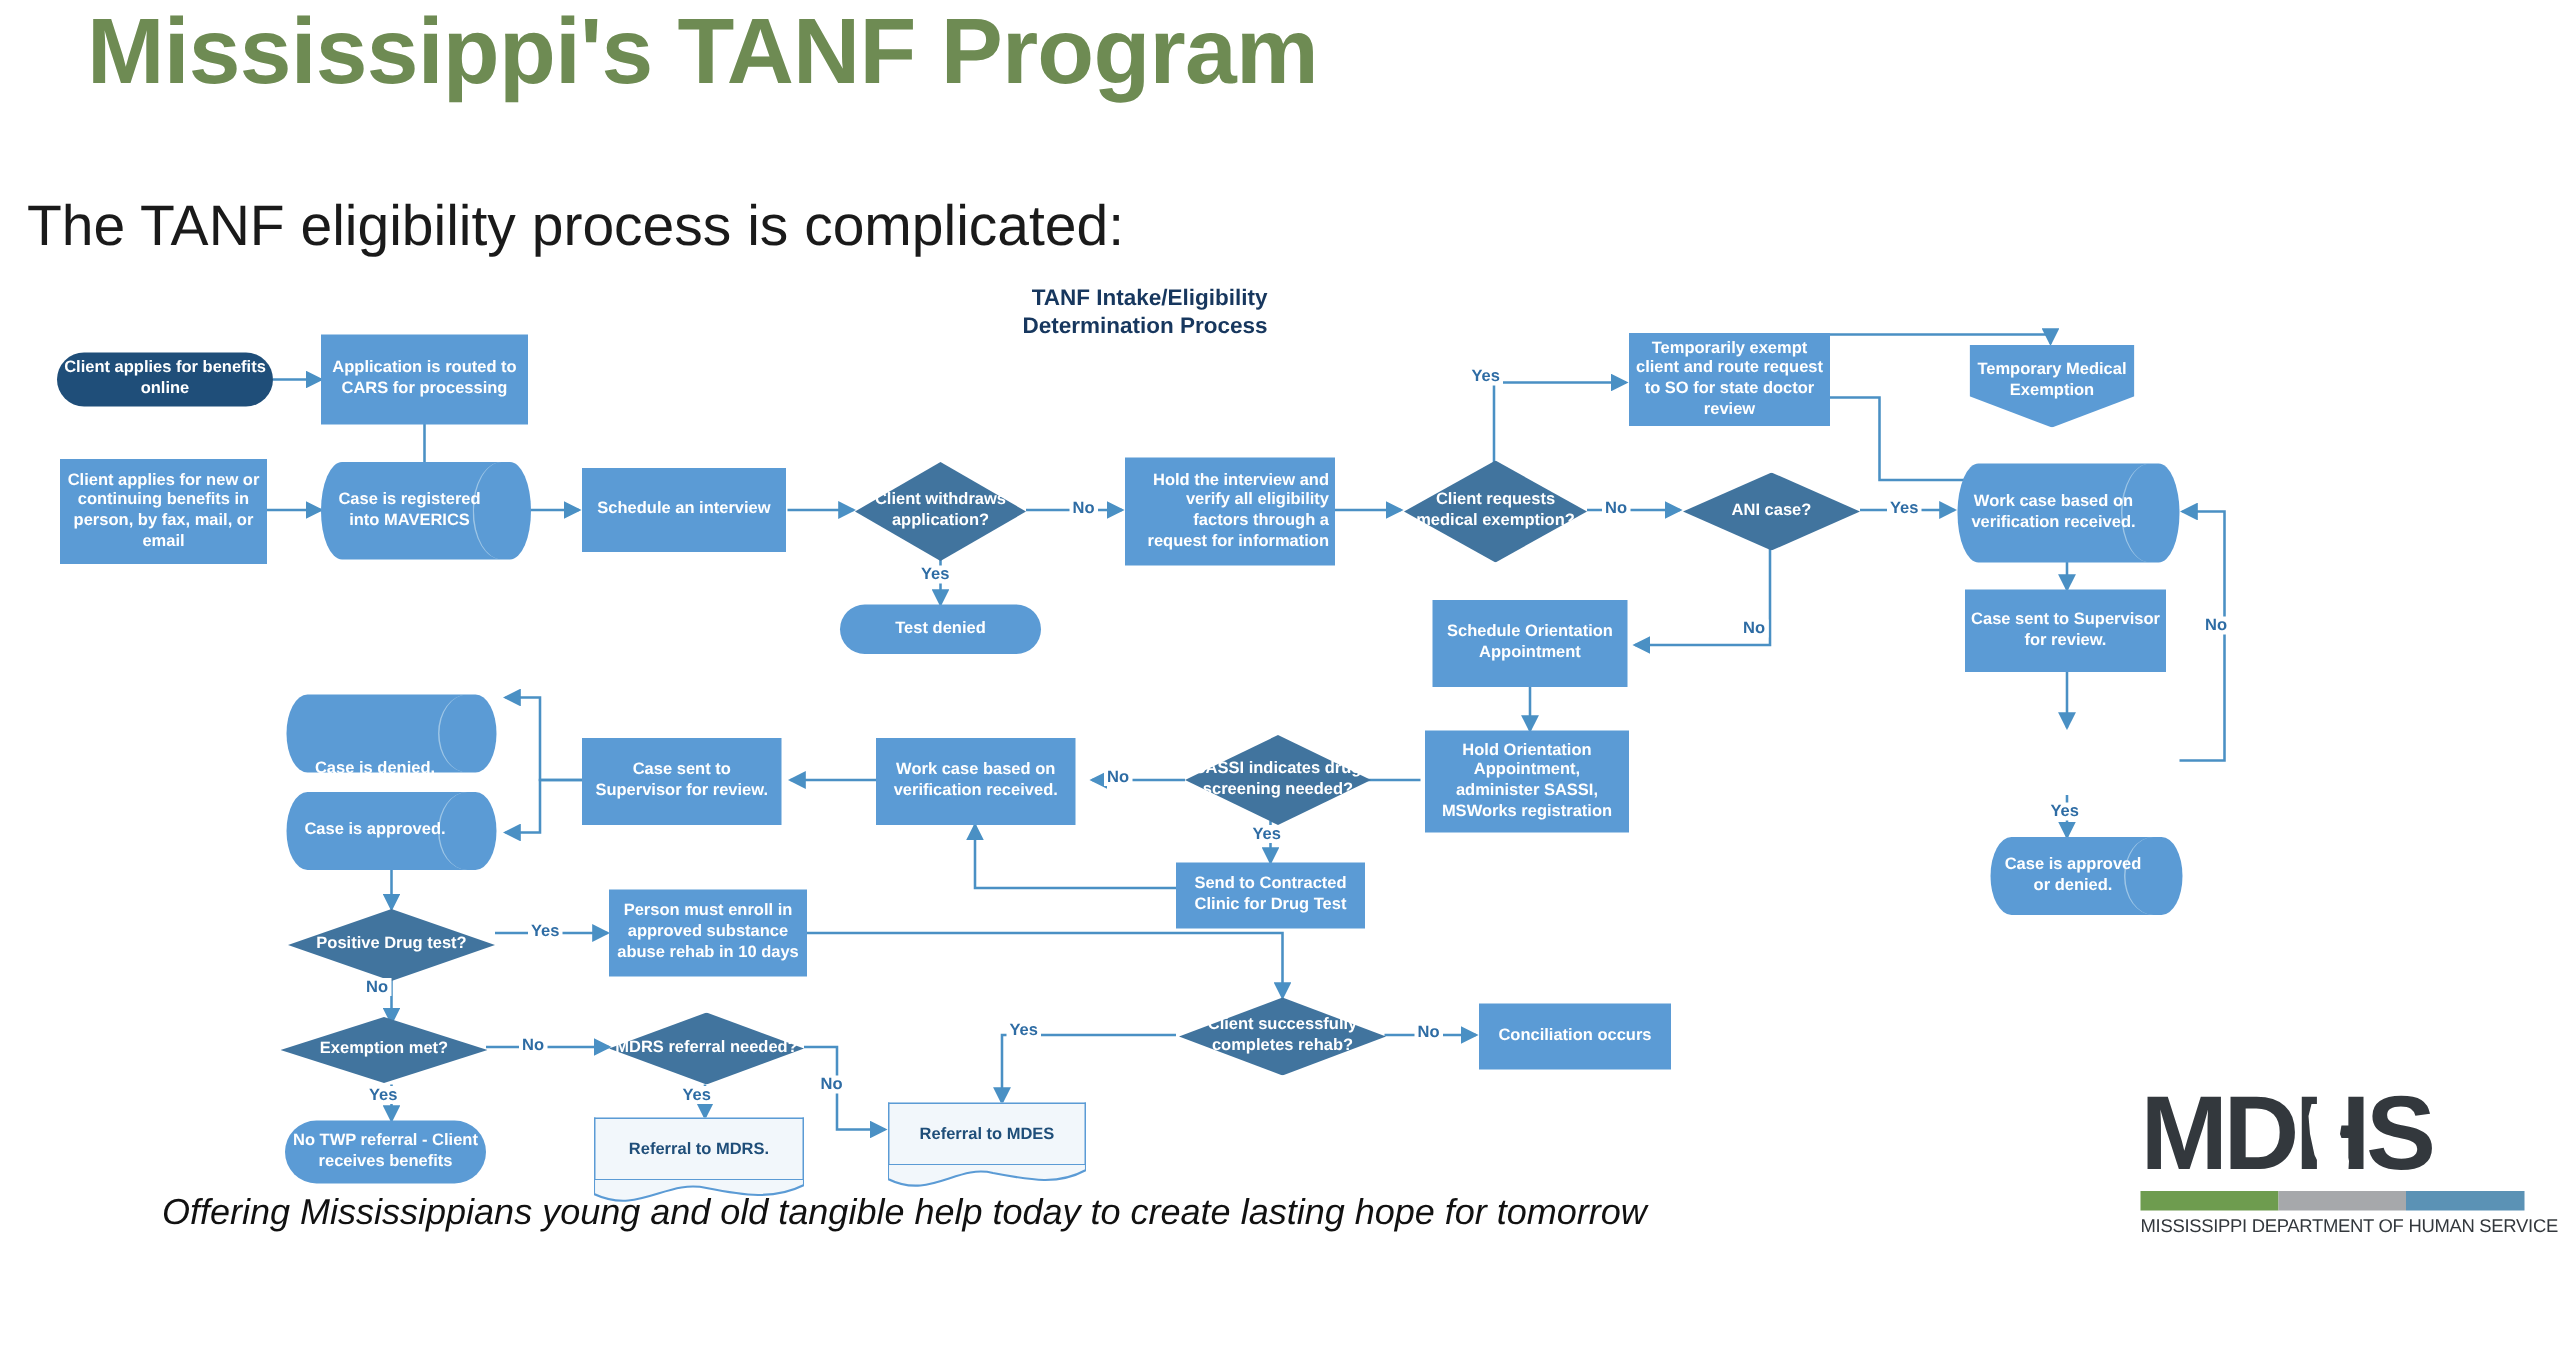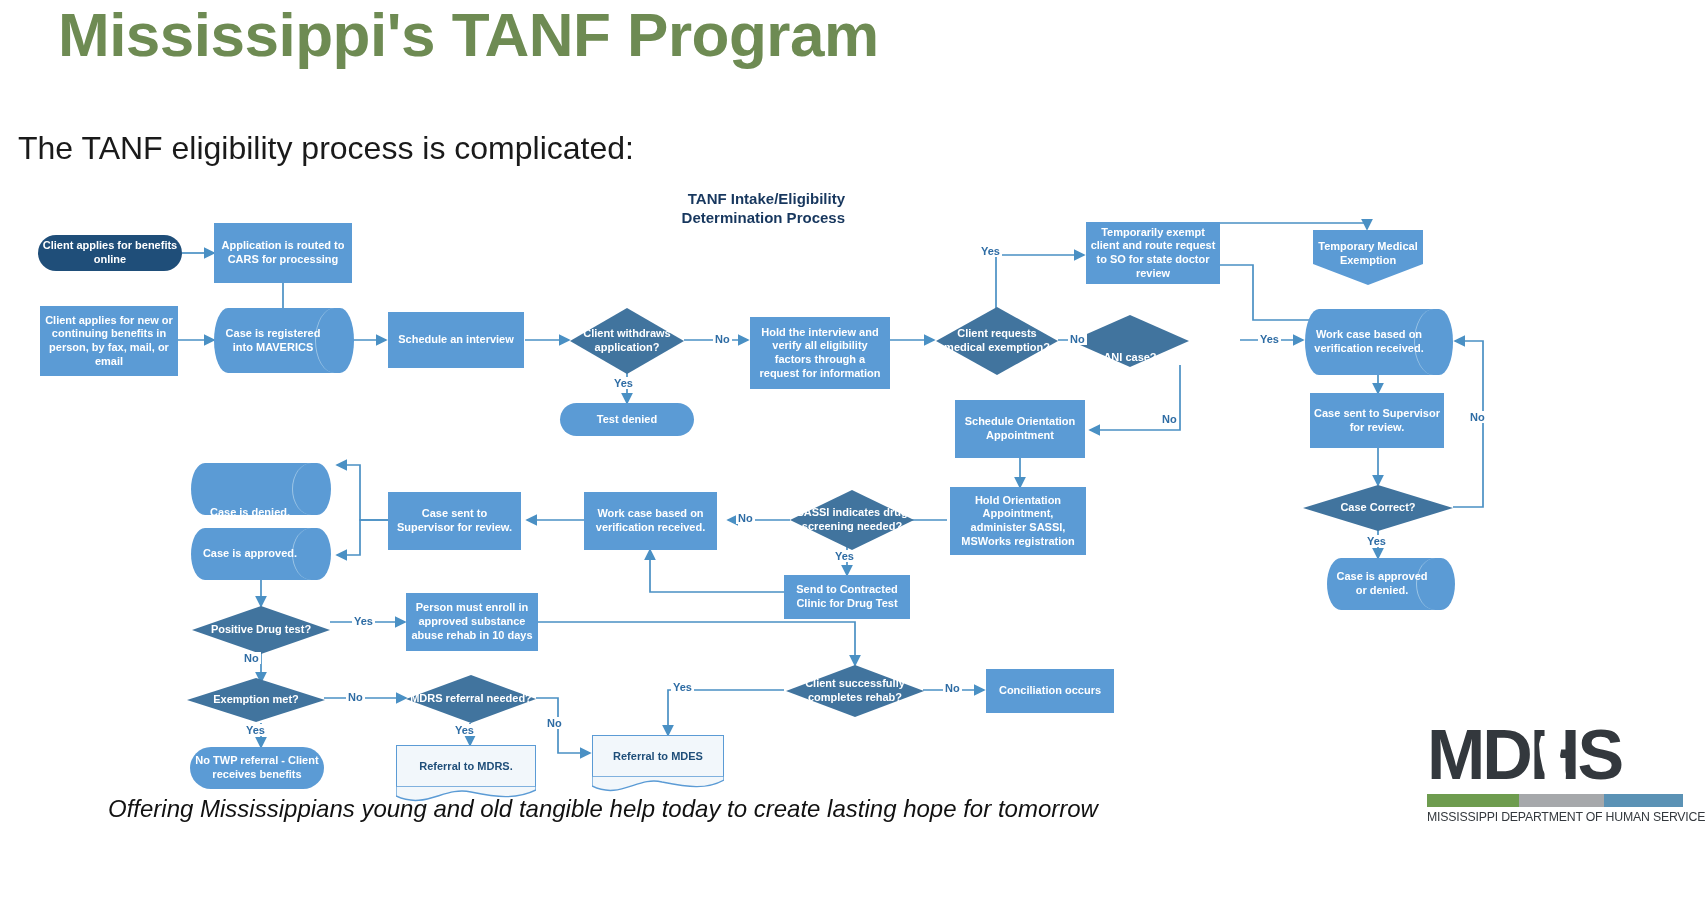--- a/index.html
+++ b/index.html
@@ -12,21 +12,21 @@
 
   
   #page-title{
     position:absolute;left:58px;top:2px;
     font-size:62px;font-weight:bold;color:#6e8b53;
     letter-spacing:-0.5px;line-height:1.05;
     white-space:nowrap;
   }
   #subtitle{
     position:absolute;left:18px;top:130px;
-    font-size:32px;color:#1a1a1a;white-space:nowrap;
+    font-size:38px;color:#1a1a1a;white-space:nowrap;
   }
   #tagline{
     position:absolute;left:108px;top:795px;
     font-size:24px;font-style:italic;color:#111;white-space:nowrap;
   }
 
   
   #diagram{position:absolute;left:0;top:175px;width:1706px;height:630px;}
   #edges{position:absolute;left:0;top:0;width:1706px;height:630px;}
 
@@ -210,53 +210,50 @@
     </div>
 
     <div class="node dec" style="left:570px;top:133px;width:114px;height:66px;">
       <span>Client withdraws application?</span>
     </div>
 
     <div class="node proc" style="left:560px;top:228px;width:134px;height:33px;border-radius:999px;">
       <span>Test denied</span>
     </div>
 
-    <div class="node proc" style="left:750px;top:142px;width:140px;height:72px;">
+    <div class="node proc" style="left:750px;top:130px;width:140px;height:72px;text-align:right;">
       <span>Hold the interview and verify all eligibility factors through a request for information</span>
     </div>
 
     <div class="node dec" style="left:936px;top:132px;width:122px;height:68px;">
       <span>Client requests medical exemption?</span>
     </div>
 
     <div class="node proc" style="left:1086px;top:47px;width:134px;height:62px;">
       <span>Temporarily exempt client and route request to SO for state doctor review</span>
     </div>
 
     <div class="node pent" style="left:1313px;top:55px;width:110px;height:55px;">
       <span style="margin-bottom:8px;">Temporary Medical Exemption</span>
     </div>
 
-    <div class="node dec" style="left:1071px;top:140px;width:118px;height:52px;align-items:flex-end;">
+    <div class="node dec" style="left:1122px;top:140px;width:118px;height:52px;">
       <span>ANI case?</span>
     </div>
 
     <div class="node cyl" style="left:1305px;top:134px;width:148px;height:66px;">
       <div class="cyl-shape"></div>
       <div class="cyl-cap"></div>
       <span style="position:relative;z-index:2;padding-right:20px;">Work case based on verification received.</span>
     </div>
 
     <div class="node proc" style="left:1310px;top:218px;width:134px;height:55px;">
       <span>Case sent to Supervisor for review.</span>
     </div>
 
-    <div class="node dec" style="left:1303px;top:310px;width:150px;height:46px;">
-      <span>Case Correct?</span>
-    </div>
 
     <div class="node cyl" style="left:1327px;top:383px;width:128px;height:52px;">
       <div class="cyl-shape"></div>
       <div class="cyl-cap"></div>
       <span style="position:relative;z-index:2;padding-right:18px;">Case is approved or denied.</span>
     </div>
 
     <div class="node proc" style="left:955px;top:225px;width:130px;height:58px;">
       <span>Schedule Orientation Appointment</span>
     </div>

